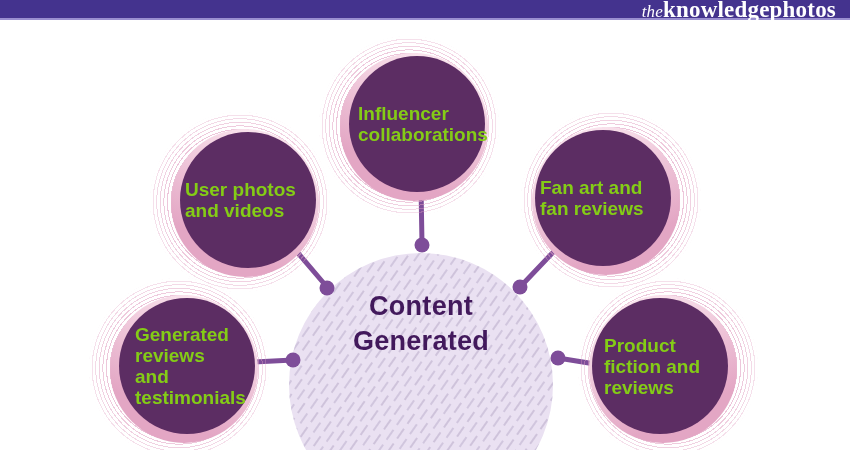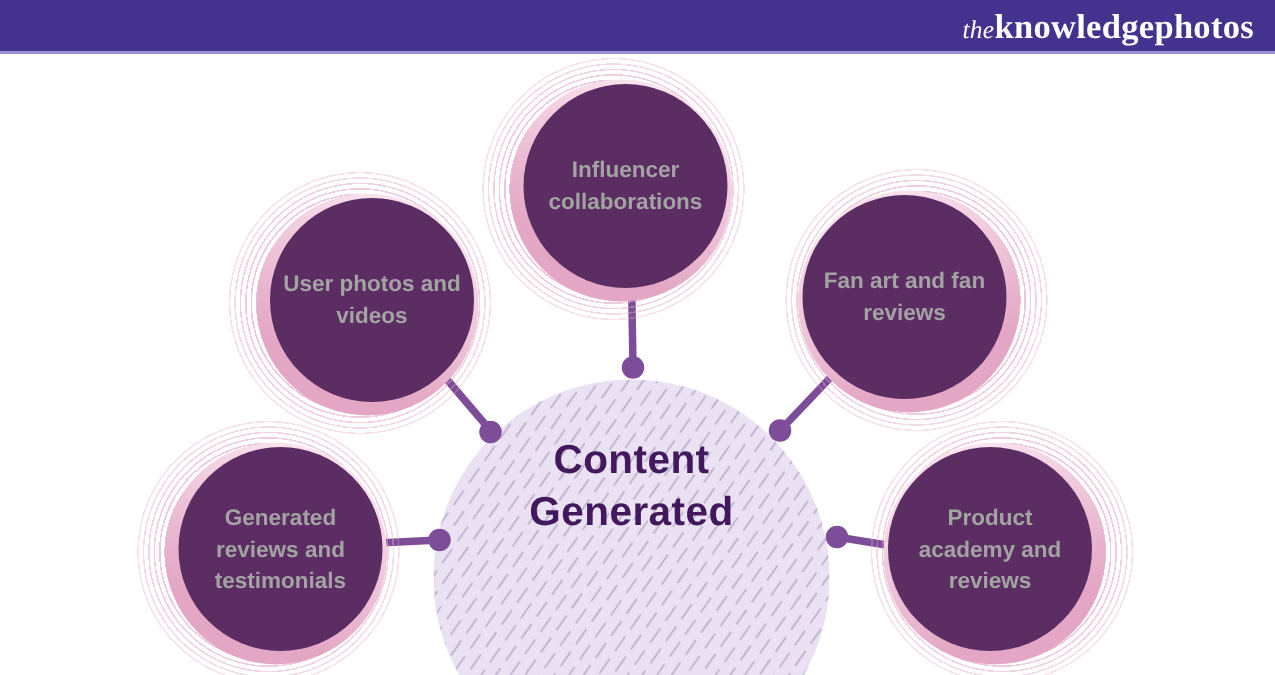--- a/index.html
+++ b/index.html
@@ -6,21 +6,21 @@
   body { background:#fff; }
 
   .stage {
     position:relative; width:850px; height:450px;
     background:#ffffff; overflow:hidden;
     font-family:"Liberation Sans", sans-serif;
   }
 
   
   .header {
-    position:absolute; top:0; left:0; width:850px; height:36px;
+    position:absolute; top:0; left:0; width:850px; height:20px;
     background:#44338e; border-bottom:2px solid #9a8fd0;
     display:flex; align-items:center; justify-content:flex-end;
     padding-right:14px; z-index:5;
   }
   .logo {
     color:#ffffff; font-family:"Liberation Serif", serif;
     font-size:23px; letter-spacing:0.2px; line-height:1;
     display:flex; align-items:baseline;
   }
   .logo .the { font-style:italic; font-size:17px; font-weight:400; }
@@ -56,22 +56,22 @@
     position:absolute; width:148px; height:148px; border-radius:50%;
   }
   .sat.ring-left  .crescent { left:-9px; top:-3px;
     background:linear-gradient(205deg, #f9e2ec 15%, #e3a6c4 75%); }
   .sat.ring-right .crescent { right:-9px; top:-3px;
     background:linear-gradient(155deg, #f9e2ec 15%, #e3a6c4 75%); }
   .sat .disc {
     position:absolute; inset:0; border-radius:50%;
     background:#5c2d63;
     display:flex; align-items:center; justify-content:center;
-    text-align:center; color:#a3a3a3;
-    font-size:15px; font-weight:600; line-height:21px;
+    text-align:left; color:#84cc16;
+    font-size:19px; font-weight:600; line-height:21px;
   }
   .sat1 { left:349px; top:56px; }
   .sat2 { left:180px; top:132px; }
   .sat3 { left:535px; top:130px; }
   .sat4 { left:119px; top:298px; }
   .sat5 { left:592px; top:298px; }
   .sat1 .label { max-width:118px; }
   .sat2 .label { max-width:126px; }
   .sat3 .label { max-width:126px; }
   .sat4 .label { max-width:104px; }
@@ -153,17 +153,17 @@
     <div class="crescent"></div>
     <div class="disc">
       <span class="label">Generated reviews and testimonials</span>
     </div>
   </div>
 
   <div class="sat sat5 ring-right">
     <div class="rings"></div>
     <div class="crescent"></div>
     <div class="disc">
-      <span class="label">Product academy and reviews</span>
+      <span class="label">Product fiction and reviews</span>
     </div>
   </div>
 
 </div>
 
 </body></html>

